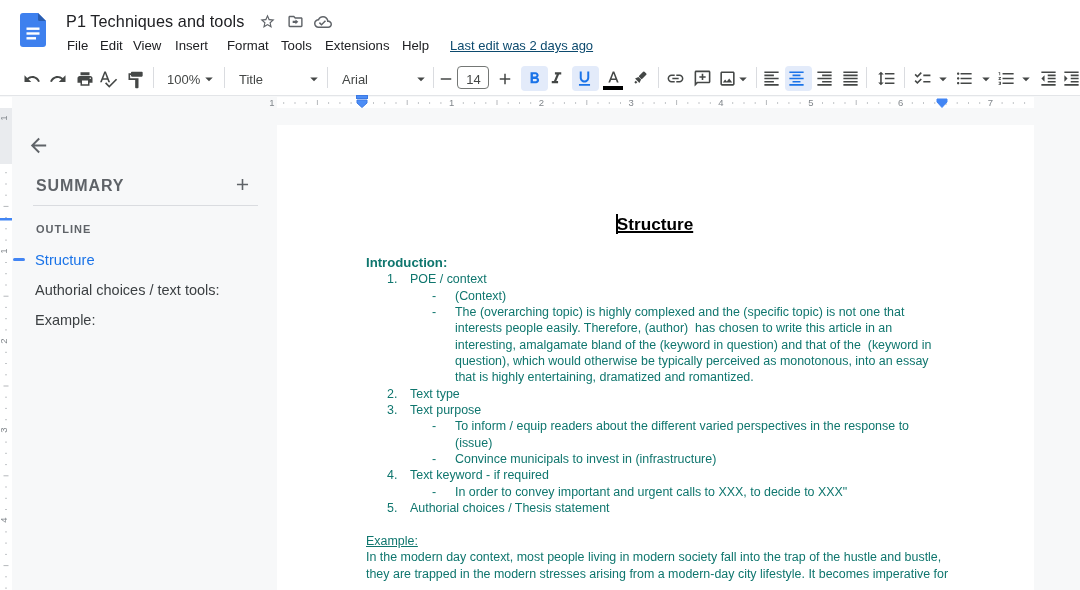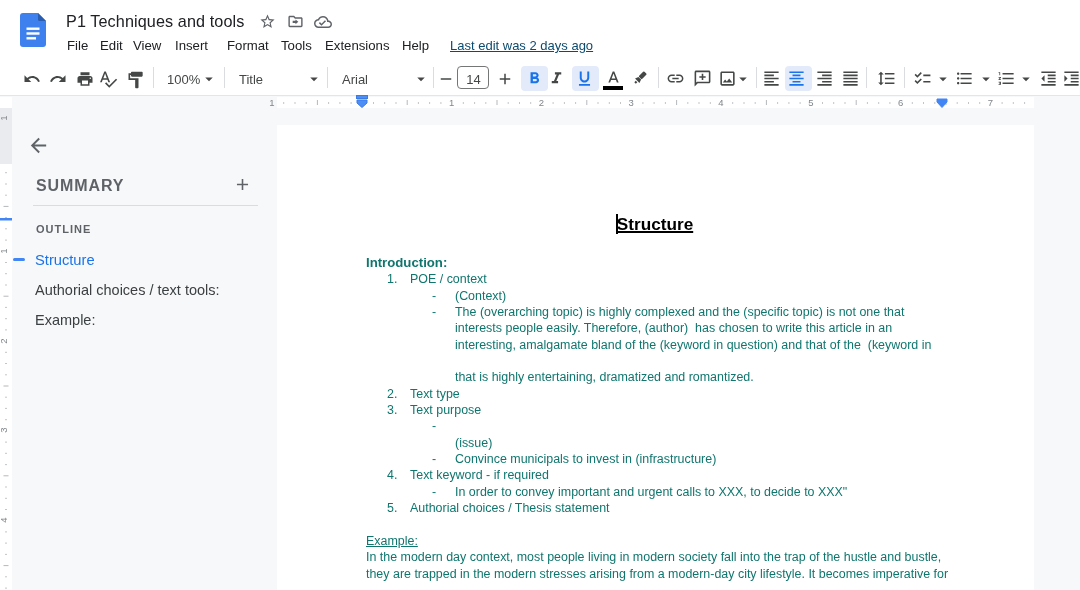--- a/index.html
+++ b/index.html
@@ -298,26 +298,28 @@
 <div class="abs" style="left:616px;top:214px;width:2px;height:19.5px;background:#000"></div>
 <div class="abs dl" style="left:366px;top:254.85px"><b style="font-size:13.2px">Introduction:</b></div>
 <div class="abs dl" style="left:387px;top:271.20px">1.</div>
 <div class="abs dl" style="left:410px;top:271.20px">POE / context</div>
 <div class="abs dl" style="left:432px;top:287.55px">-</div>
 <div class="abs dl" style="left:455px;top:287.55px">(Context)</div>
 <div class="abs dl" style="left:432px;top:303.90px">-</div>
 <div class="abs dl" style="left:455px;top:303.90px">The (overarching topic) is highly <span class="sq">complexed</span> and the (specific topic) is not one that</div>
 <div class="abs dl" style="left:455px;top:320.25px">interests people easily. Therefore, (author)&nbsp; has chosen to write this article in an</div>
 <div class="abs dl" style="left:455px;top:336.60px">interesting, amalgamate bland of the (keyword in question) and that of the&nbsp; (keyword in</div>
+<div class="abs dl" style="left:455px;top:352.95px">question), which would otherwise be typically perceived as monotonous, into an essay</div>
 <div class="abs dl" style="left:455px;top:369.30px">that is highly entertaining, dramatized and <span class="sq">romantized</span>.</div>
 <div class="abs dl" style="left:387px;top:385.65px">2.</div>
 <div class="abs dl" style="left:410px;top:385.65px">Text type</div>
 <div class="abs dl" style="left:387px;top:402.00px">3.</div>
 <div class="abs dl" style="left:410px;top:402.00px">Text purpose</div>
 <div class="abs dl" style="left:432px;top:418.35px">-</div>
+<div class="abs dl" style="left:455px;top:418.35px">To inform / equip readers about the different varied perspectives in the response to</div>
 <div class="abs dl" style="left:455px;top:434.70px">(issue)</div>
 <div class="abs dl" style="left:432px;top:451.05px">-</div>
 <div class="abs dl" style="left:455px;top:451.05px">Convince municipals to invest in (infrastructure)</div>
 <div class="abs dl" style="left:387px;top:467.40px">4.</div>
 <div class="abs dl" style="left:410px;top:467.40px">Text keyword - if required</div>
 <div class="abs dl" style="left:432px;top:483.75px">-</div>
 <div class="abs dl" style="left:455px;top:483.75px">In order to convey important and urgent calls to XXX, to decide to XXX"</div>
 <div class="abs dl" style="left:387px;top:500.10px">5.</div>
 <div class="abs dl" style="left:410px;top:500.10px">Authorial choices / Thesis statement</div>
 <div class="abs dl" style="left:366px;top:532.80px"><u>Example:</u></div>

